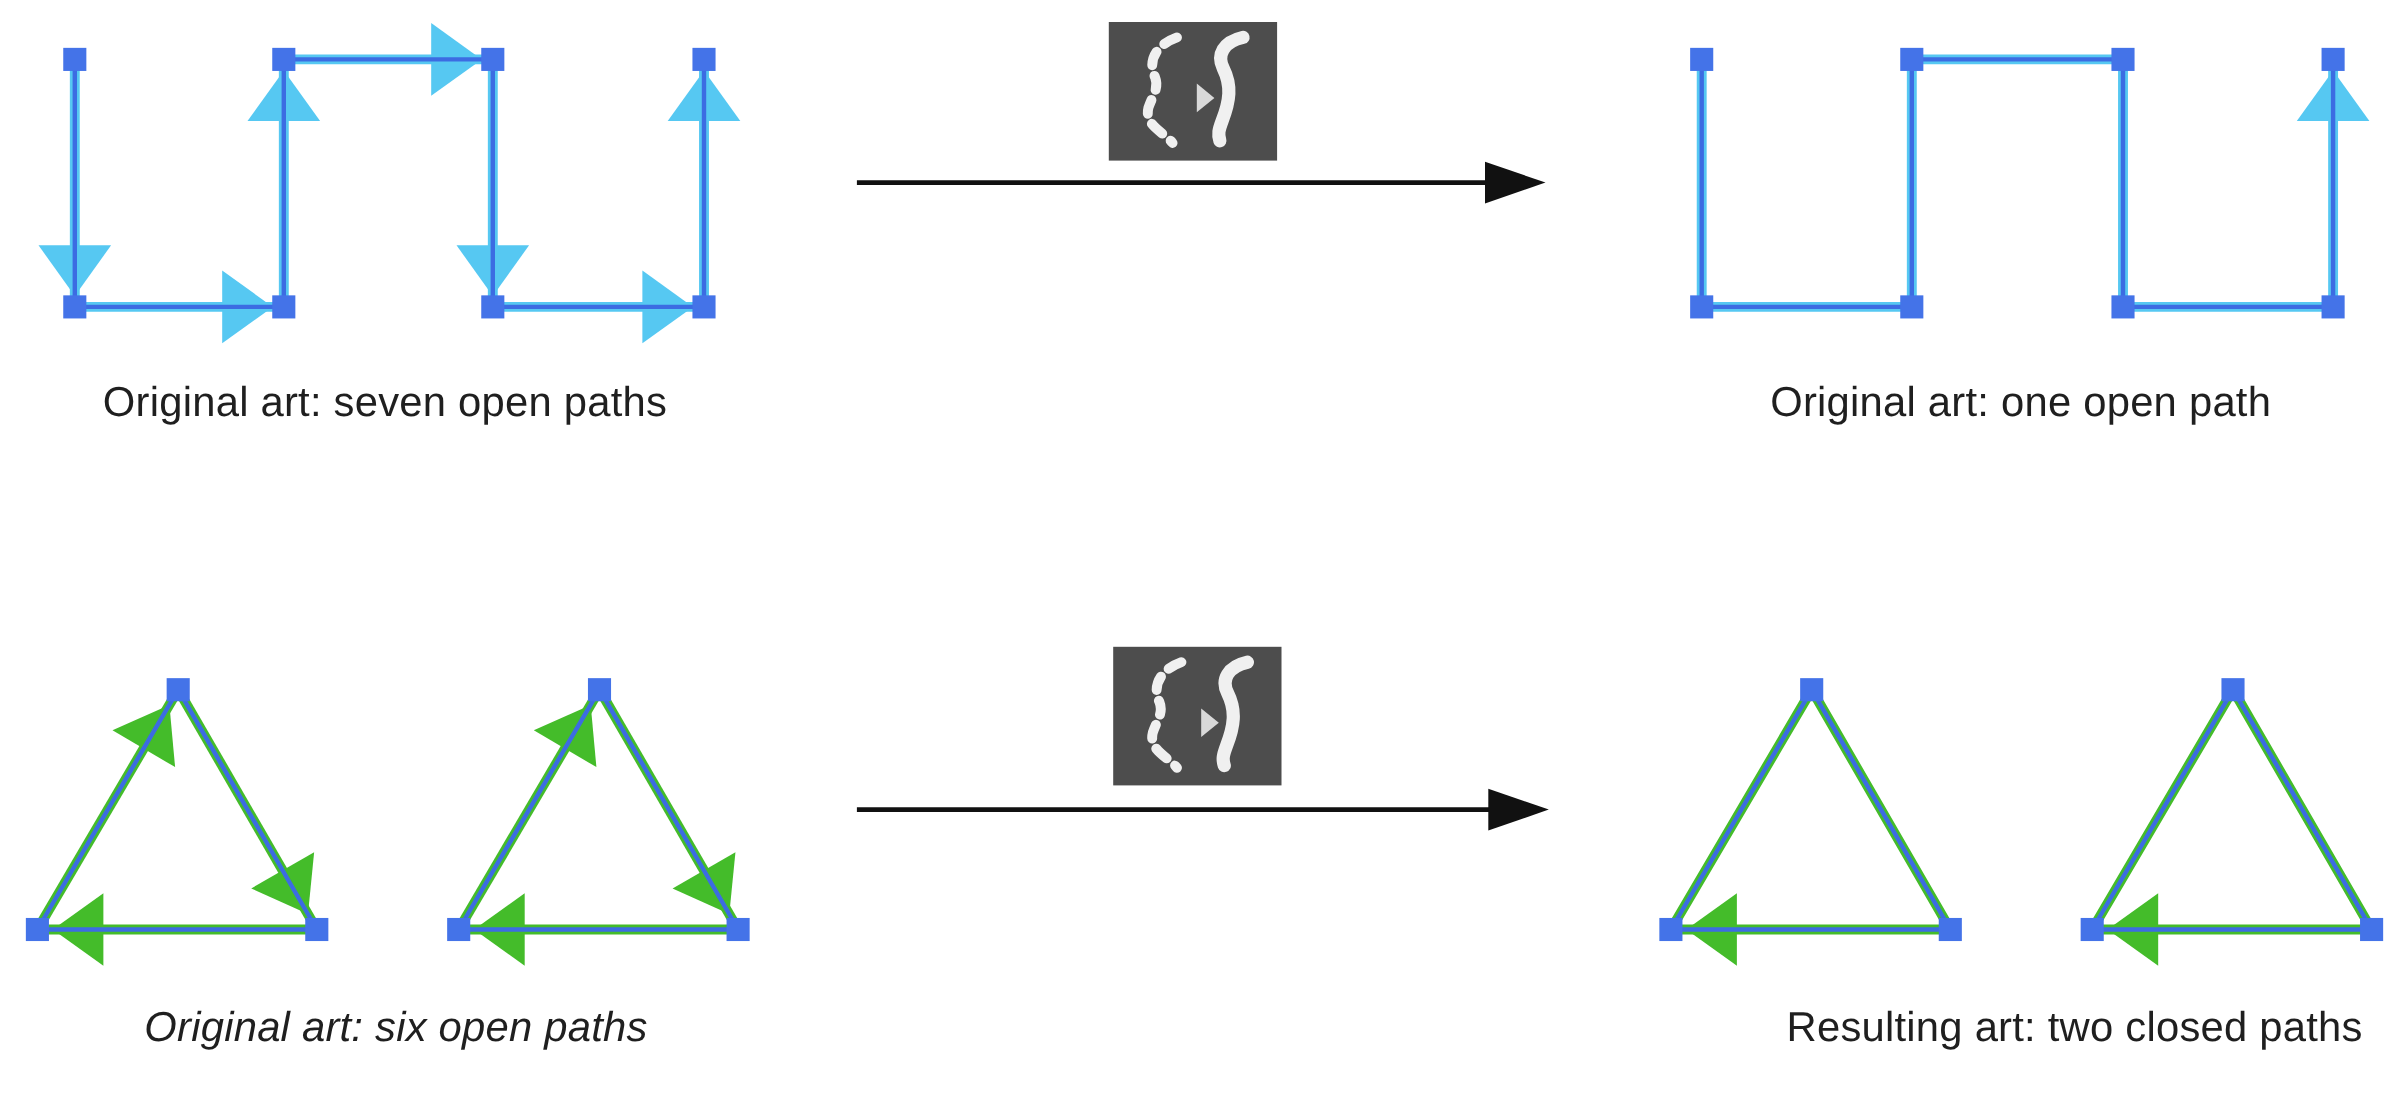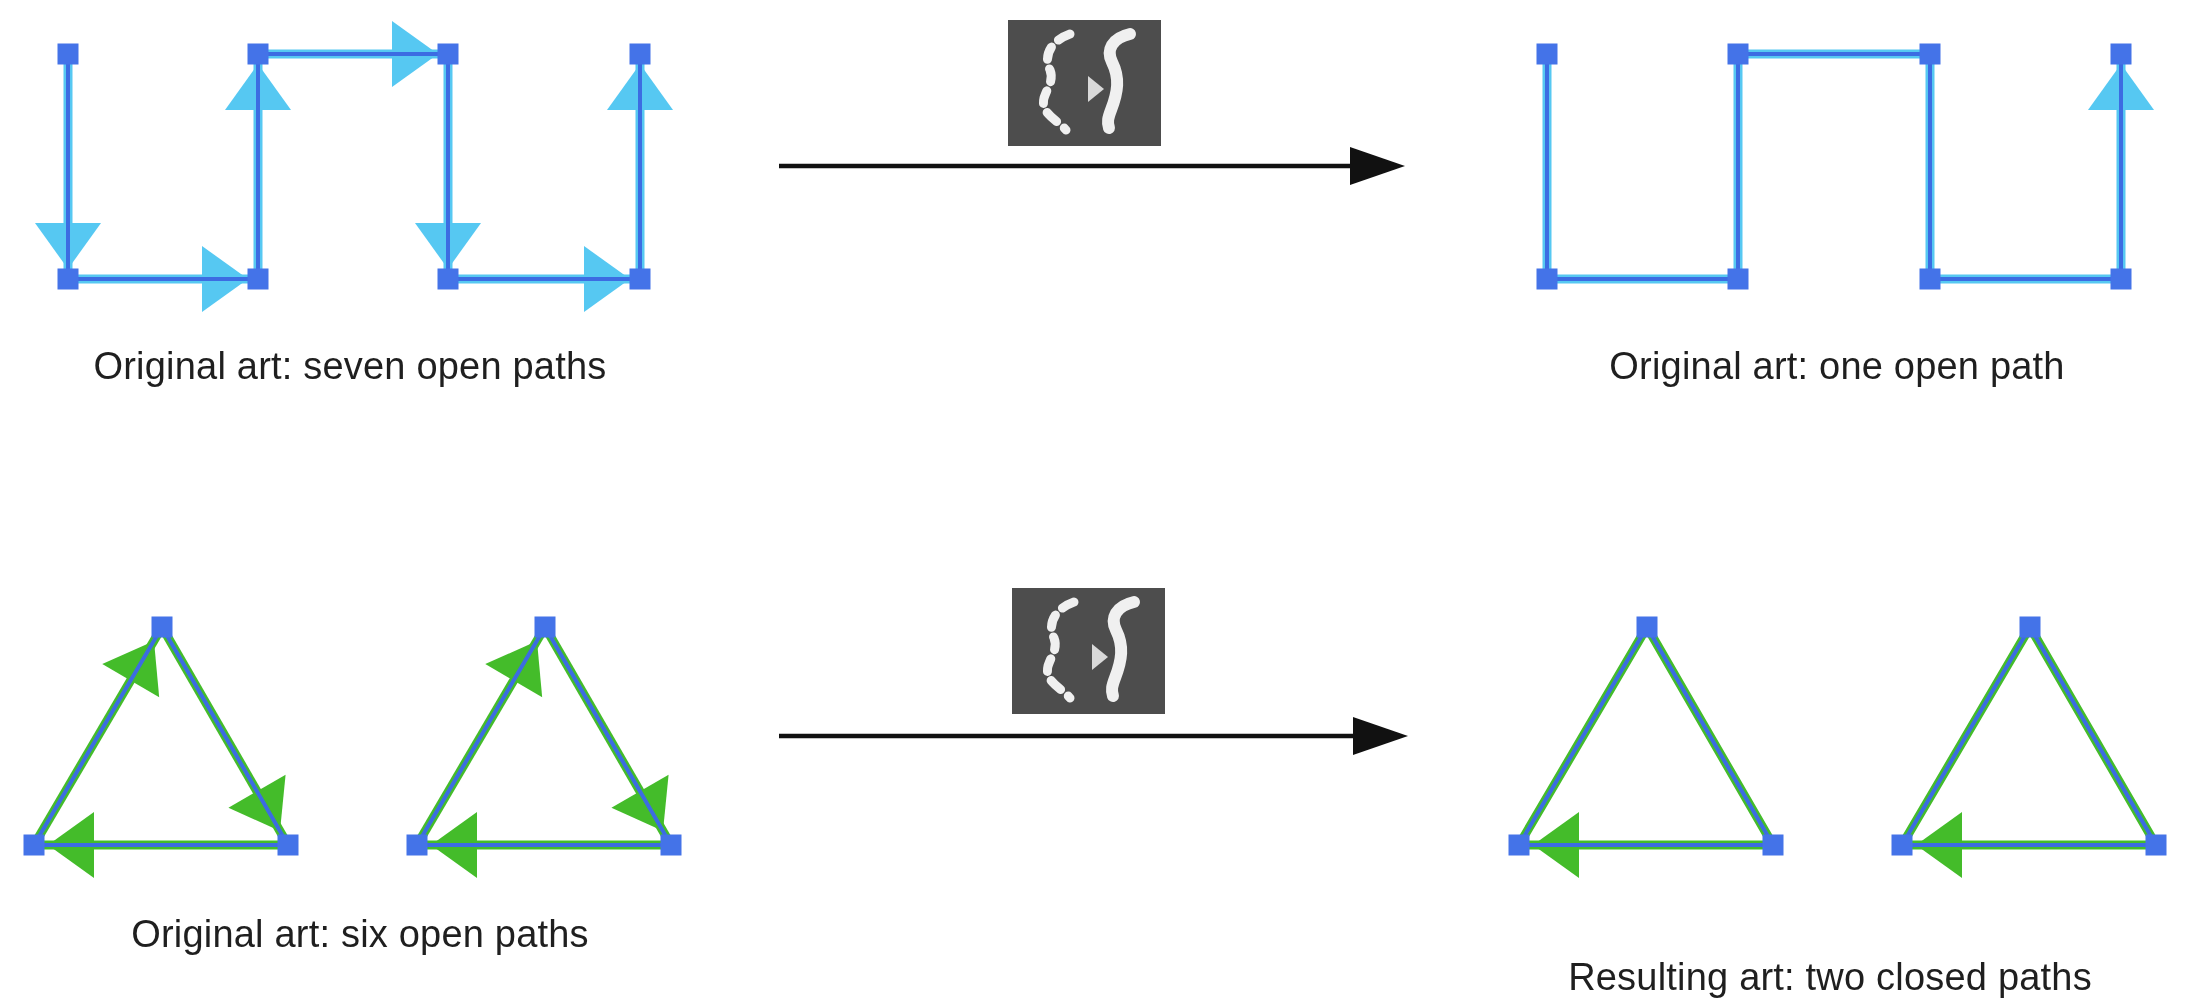--- a/index.html
+++ b/index.html
@@ -132,15 +132,15 @@
         <polygon points="1405,166 1350,185 1350,147" fill="#111111"></polygon>
       </g>
       <g>
         <line x1="779" y1="736" x2="1395" y2="736" stroke="#111111" stroke-width="4.5"></line>
         <polygon points="1408,736 1353,755 1353,717" fill="#111111"></polygon>
       </g>
     </svg>
 
   <div class="caption" style="left: 350px; top: 345px;">Original art: seven open paths</div>
   <div class="caption" style="left: 1837px; top: 345px;">Original art: one open path</div>
-  <div class="caption" style="left: 360px; top: 913px;">Original art: six open paths</div>
-  <div class="caption" style="left: 1830px; top: 913px; margin-top: 43px;">Resulting art: two closed paths</div>
+  <div class="caption" style="left: 360px; top: 913px; font-style: italic;">Original art: six open paths</div>
+  <div class="caption" style="left: 1886px; top: 913px;">Resulting art: two closed paths</div>
 </div>
 
 </body></html>

